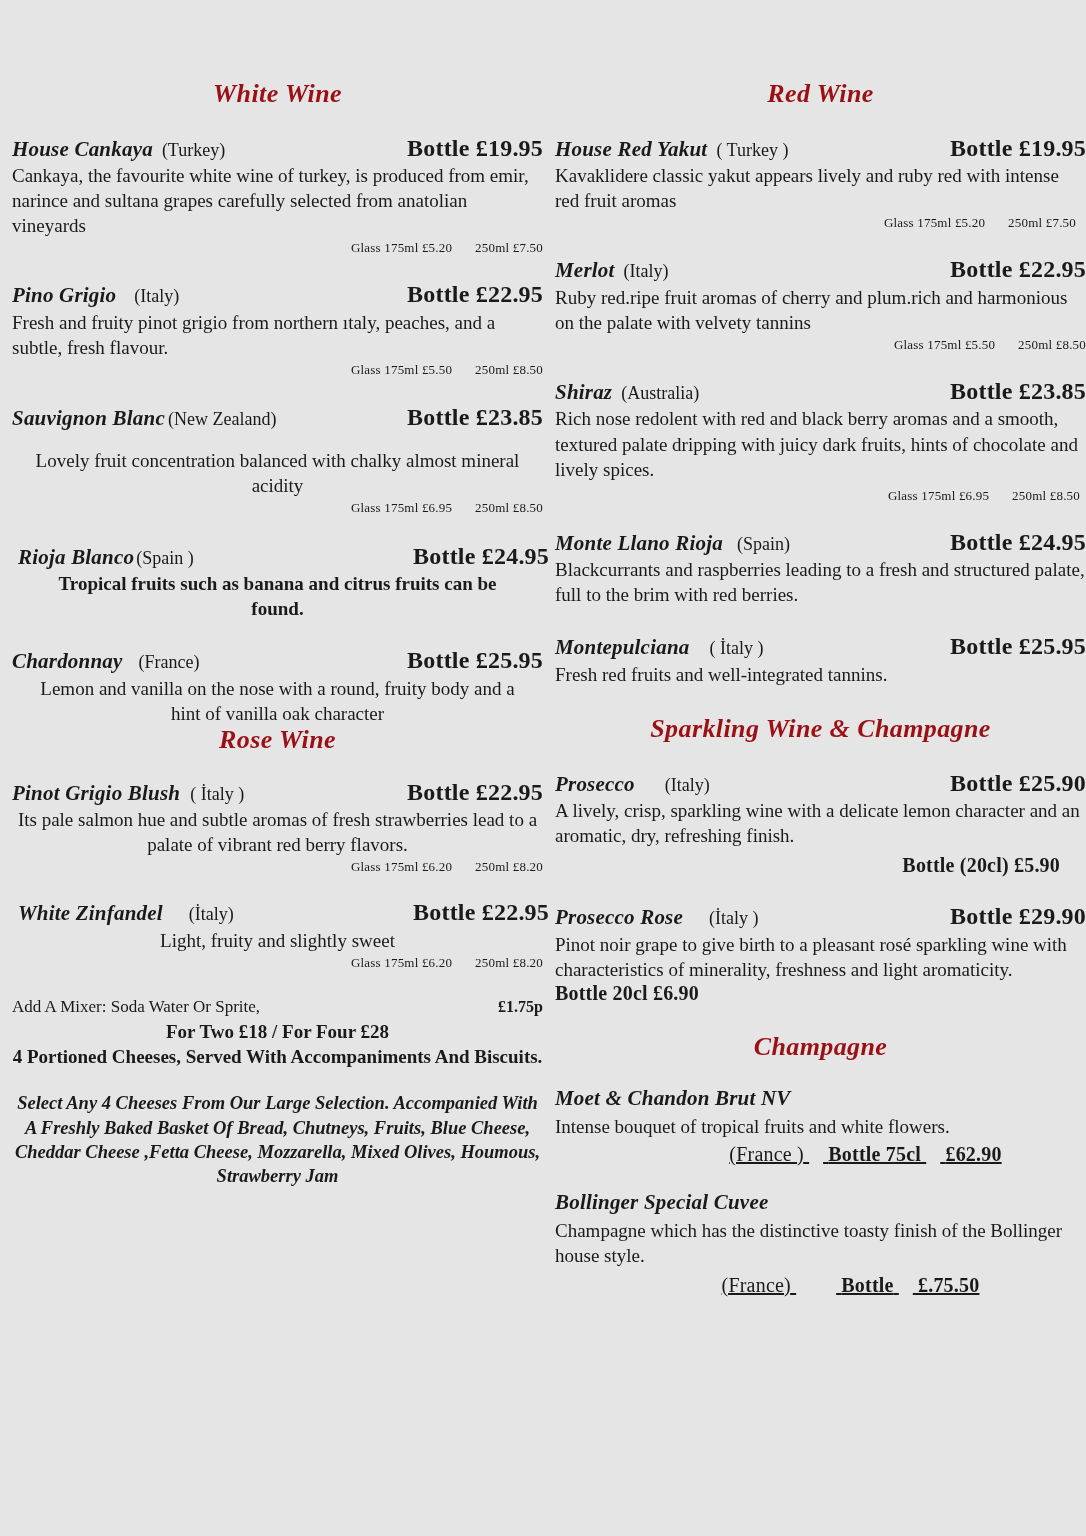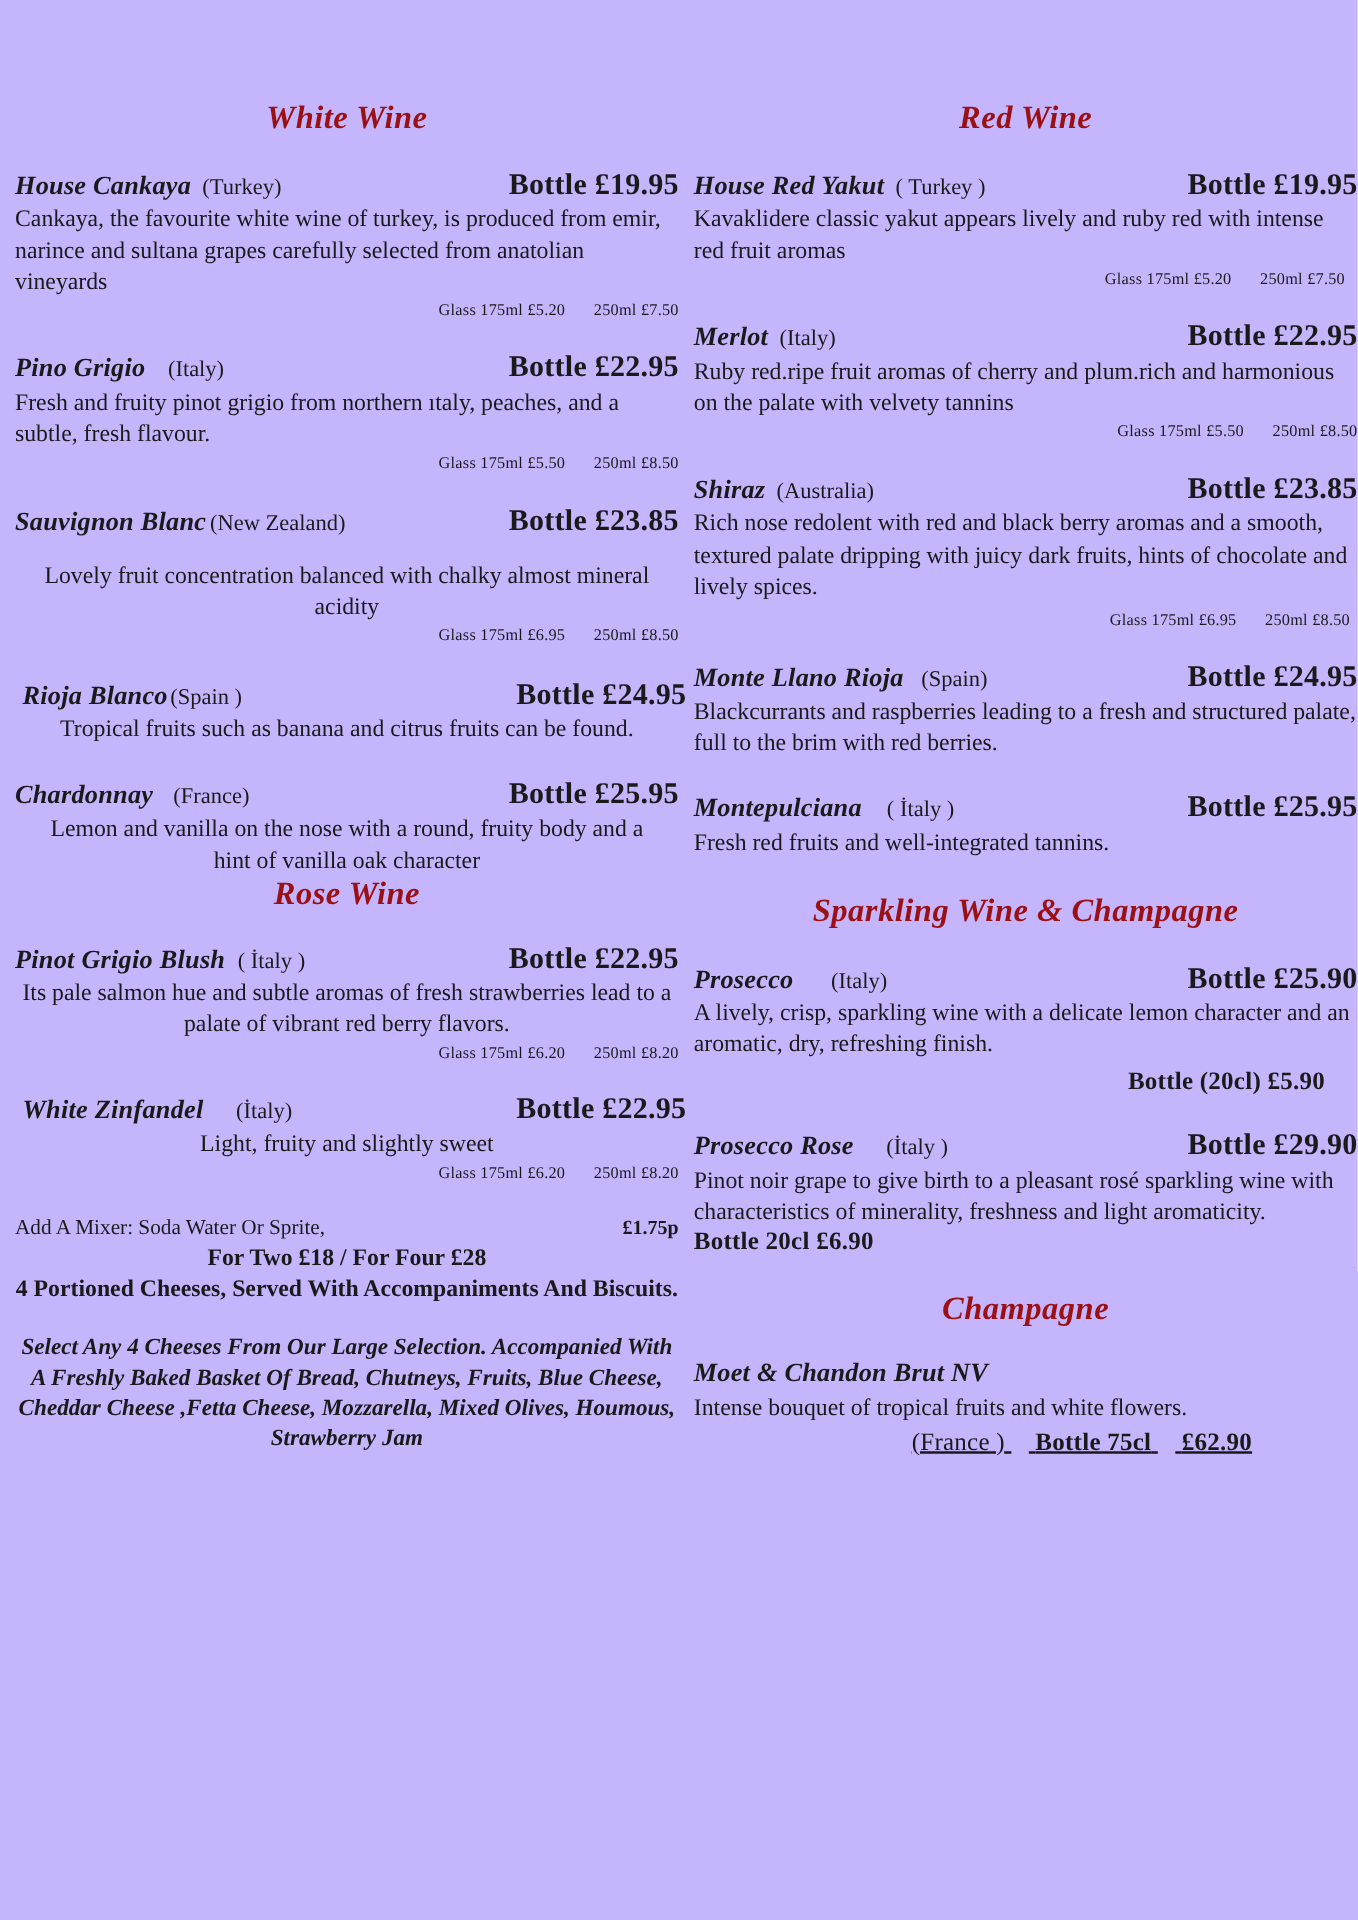--- a/index.html
+++ b/index.html
@@ -12,21 +12,21 @@
     height: 1536px;
     font-family: "Liberation Serif", "DejaVu Serif", serif;
     color: #1a1a1a;
     position: relative;
     overflow: hidden;
   }
   .page {
     width: 1086px;
     height: 1536px;
     position: relative;
-    background: #c4b5fd;
+    background: #e5e5e5;
     box-sizing: border-box;
   }
   .col {
     position: absolute;
     top: 0;
     width: 531px;
   }
   .col-left  { left: 12px; }
   .col-right { left: 555px; }
 
@@ -191,21 +191,21 @@
       </div>
     </div>
 
     <div class="item" style="margin-top:26px;">
       <div class="item-head" style="padding-left:6px;">
         <span class="wine-name">Rioja Blanco</span>
         <span class="origin" style="padding-left:2px;">(Spain )</span>
         <span class="spacer"></span>
         <span class="bottle-price">Bottle £24.95</span>
       </div>
-      <div class="desc center" style="padding:0 22px;">Tropical fruits such as banana and citrus fruits can be found.</div>
+      <div class="desc center" style="padding:0 22px;font-weight:bold;">Tropical fruits such as banana and citrus fruits can be found.</div>
     </div>
 
     <div class="item" style="margin-top:26px;">
       <div class="item-head">
         <span class="wine-name">Chardonnay</span>
         <span class="origin" style="padding-left:16px;">(France)</span>
         <span class="spacer"></span>
         <span class="bottle-price">Bottle  £25.95</span>
       </div>
       <div class="desc center" style="padding:0 12px;">Lemon and vanilla on the nose with a round, fruity body and a hint of vanilla oak character</div>
@@ -354,15 +354,26 @@
       <div class="desc" style="margin-top:3px;">Intense bouquet of tropical fruits and white flowers.</div>
       <div class="champ-price" style="margin-top:4px; padding-left:90px;">
         <span class="country">(France )</span>
         <span class="gap"></span>
         <span class="bold">Bottle 75cl</span>
         <span class="gap"></span>
         <span class="bold">£62.90</span>
       </div>
     </div>
 
+    <div class="item" style="margin-top:24px;">
+      <div class="wine-name">Bollinger Special Cuvee</div>
+      <div class="desc" style="margin-top:3px;">Champagne which has the distinctive toasty finish of the Bollinger house style.</div>
+      <div class="champ-price" style="margin-top:6px; padding-left:60px;">
+        <span class="country">(France)</span>
+        <span class="gap" style="width:40px;"></span>
+        <span class="bold">Bottle</span>
+        <span class="gap"></span>
+        <span class="bold">£.75.50</span>
+      </div>
+    </div>
   </div>
 
 </div>
 
 </body></html>

